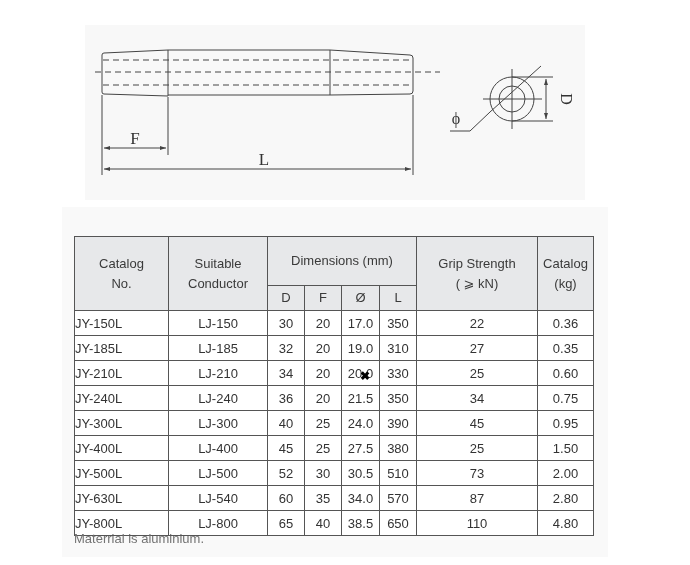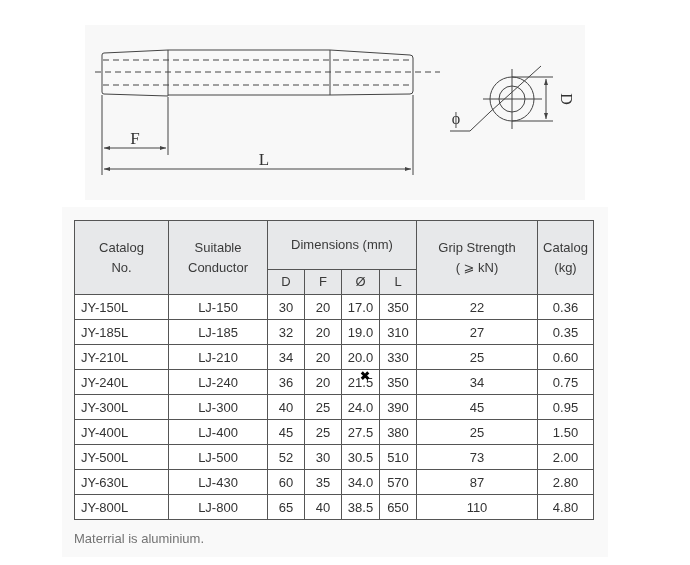--- a/index.html
+++ b/index.html
@@ -1,24 +1,24 @@
 <!DOCTYPE html>
 <html><head>
 <meta charset="utf-8">
 <style>
   html, body { margin:0; padding:0; background:#ffffff; }
   body { width:690px; height:565px; position:relative; overflow:hidden; font-family:"Liberation Sans", sans-serif; color:#333; }
   .drawing-panel { position:absolute; left:85px; top:25px; width:500px; height:175px; background:#f8f8f8; }
   .drawing-panel svg { position:absolute; left:0; top:0; }
   .table-panel { position:absolute; left:62px; top:207px; width:546px; height:350px; background:#f9f9f9; }
-  table.spec { position:absolute; left:74px; top:220px; border-collapse:collapse; font-size:13px; color:#333; }
+  table.spec { position:absolute; left:74px; top:236px; border-collapse:collapse; font-size:13px; color:#333; }
   table.spec td, table.spec th { border:1px solid #555; padding:0; text-align:center; font-weight:normal; }
   table.spec th { background:#e7e8ea; color:#3a3a3a; line-height:20px; }
   table.spec td { background:#fff; height:24px; }
-  table.spec td.left { text-align:left; padding-left:6px; }
+  table.spec td.left { text-align:left; padding-left:0; }
   .note { position:absolute; left:74px; top:531px; font-size:13px; color:#737373; }
   .cursor { position:absolute; left:360px; top:370px; font-size:12px; font-weight:bold; color:#000; line-height:1; }
   .dim-label { font-family:"Liberation Serif", serif; }
 </style>
 </head>
 <body>
 
 <div class="drawing-panel">
   <svg width="500" height="175" viewBox="0 0 500 175">
     <g stroke="#444" stroke-width="1" fill="none">
@@ -160,21 +160,21 @@
       <td>LJ-500</td>
       <td>52</td>
       <td>30</td>
       <td>30.5</td>
       <td>510</td>
       <td>73</td>
       <td>2.00</td>
     </tr>
     <tr>
       <td class="left">JY-630L</td>
-      <td>LJ-430</td>
+      <td>LJ-540</td>
       <td>60</td>
       <td>35</td>
       <td>34.0</td>
       <td>570</td>
       <td>87</td>
       <td>2.80</td>
     </tr>
     <tr>
       <td class="left">JY-800L</td>
       <td>LJ-800</td>

